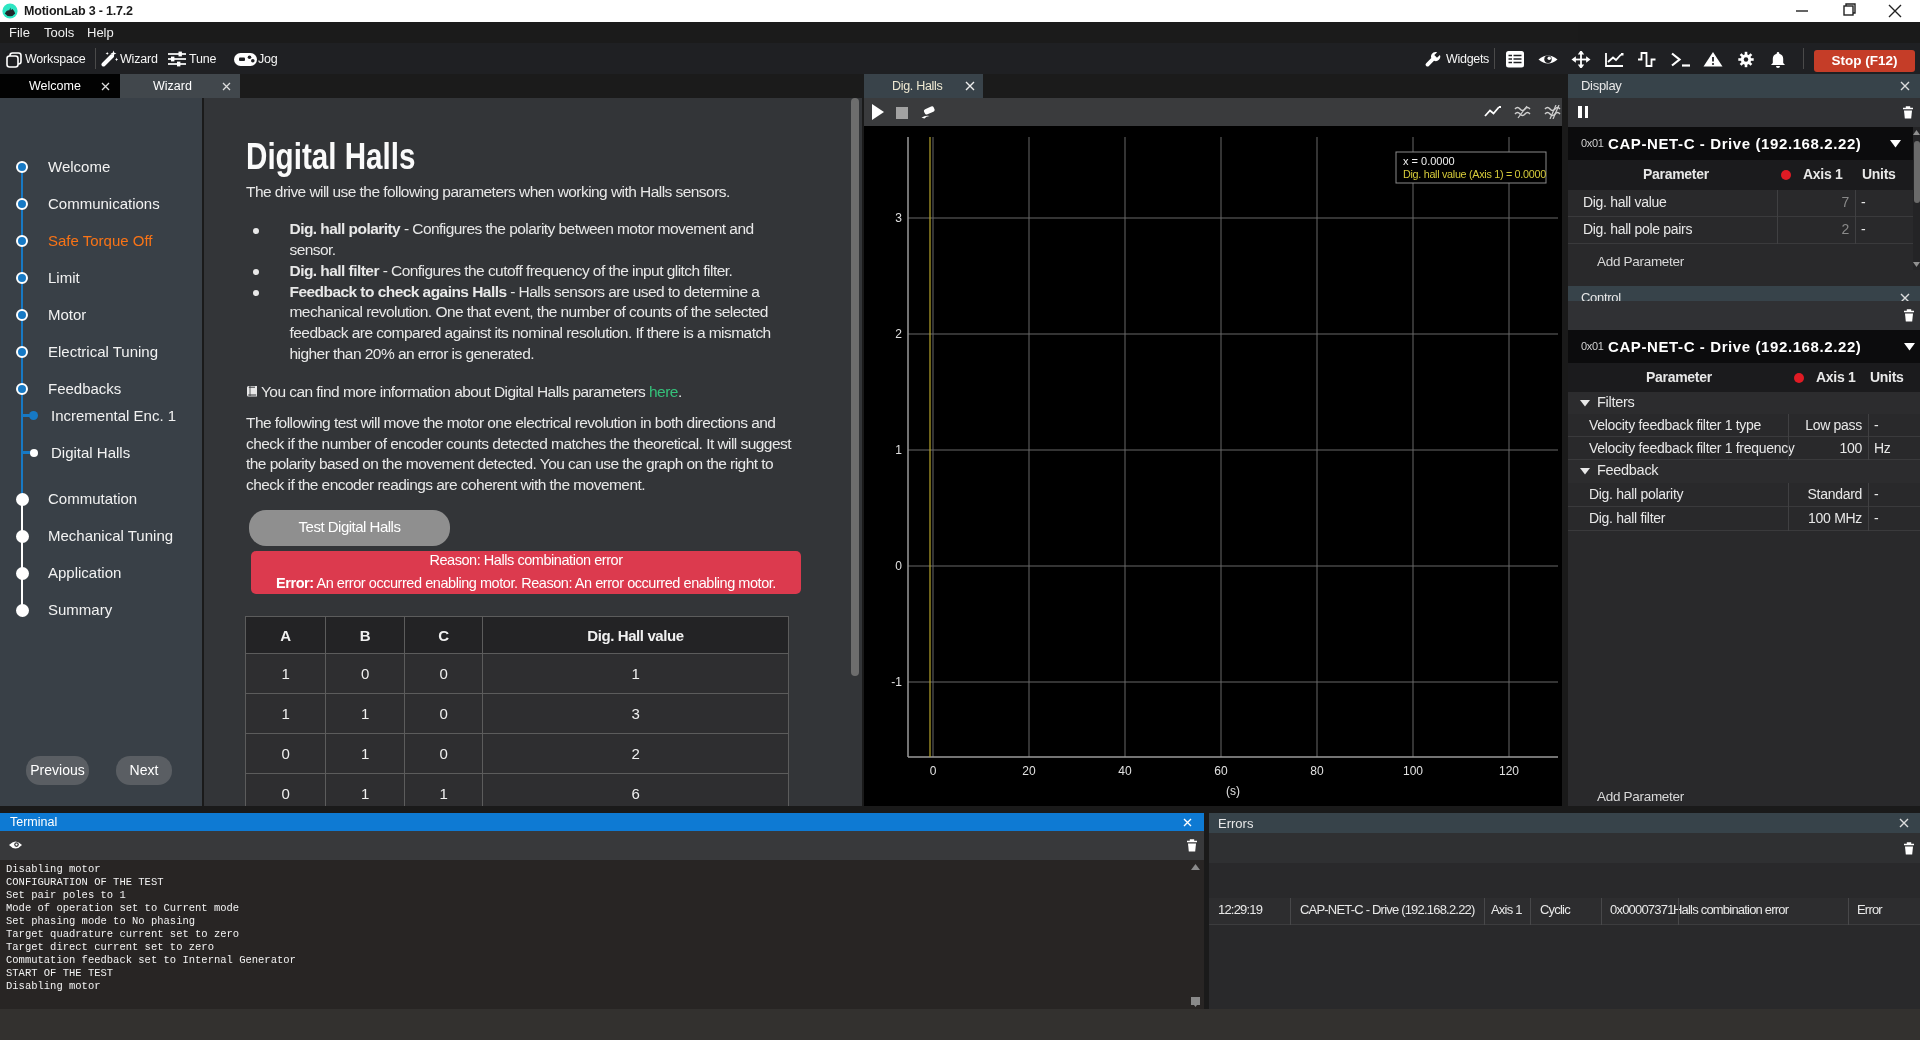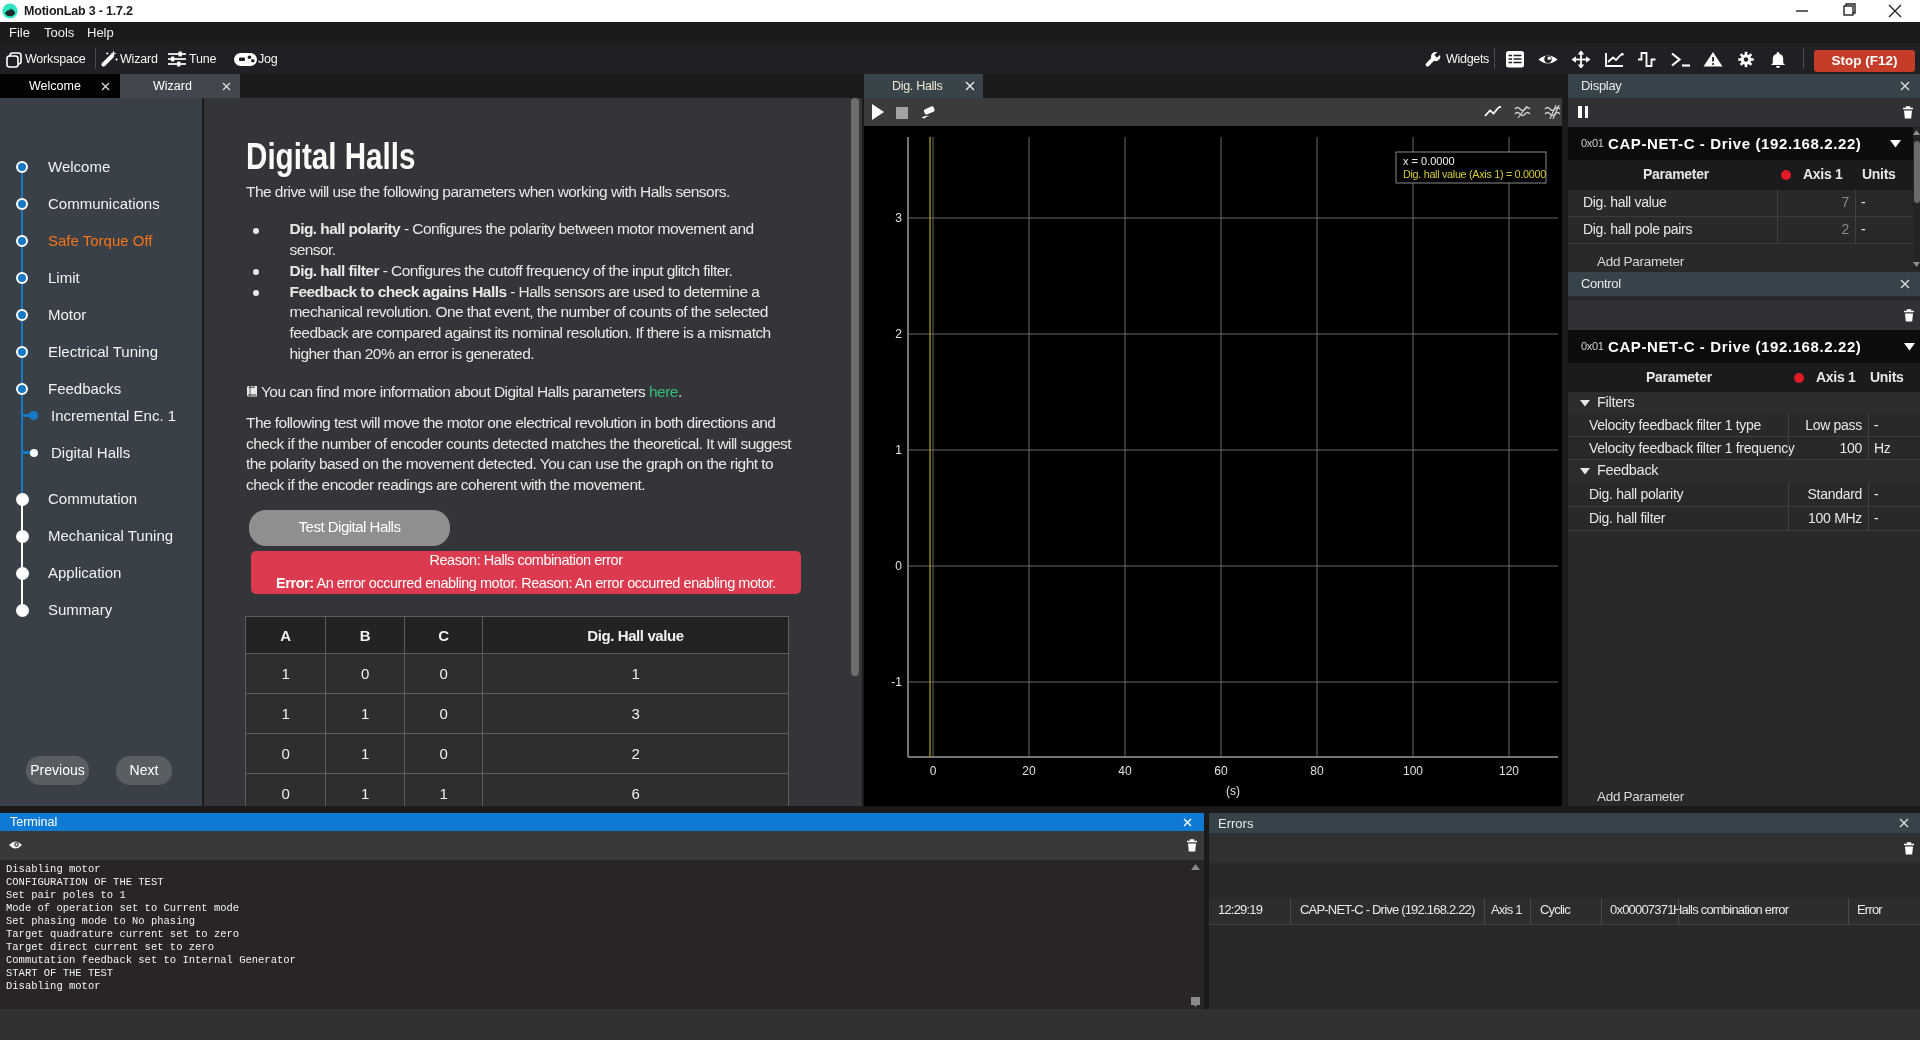--- a/index.html
+++ b/index.html
@@ -377,21 +377,21 @@
   <div class="abs" style="left:345px;top:53px;width:7px;height:143px;background:#242426;">
     <svg class="ic" style="left:0;top:3px" width="7" height="7" viewBox="0 0 7 7">
         <path d="M3.5 0 L7 5 H0 Z" fill="#909090"></path>
       </svg>
     <div class="abs" style="left:0.5px;top:14px;width:6px;height:62px;background:#6a6a6a;border-radius:3px;"></div>
     <svg class="ic" style="left:0;top:133px" width="7" height="7" viewBox="0 0 7 7">
         <path d="M3.5 7 L7 2 H0 Z" fill="#909090"></path>
       </svg>
   </div>
 
-  <div class="abs" style="left:0;top:198px;width:352px;height:24px;background:#37434a;">
+  <div class="abs" style="left:0;top:212px;width:352px;height:24px;background:#37434a;">
     <div class="abs" style="left:13px;top:4px;font-size:13px;color:#e8e8e8;">Control</div>
     <svg class="ic" style="left:332px;top:7px" width="10" height="10" viewBox="0 0 10 10">
         <path d="M1 1 L9 9 M9 1 L1 9" stroke="#ddd" stroke-width="1.4"></path>
       </svg>
   </div>
   <div class="abs" style="left:0;top:227px;width:352px;height:29px;background:#303134;">
     <svg class="ic" style="left:335px;top:8px" width="12" height="13" viewBox="0 0 12 13">
       <path d="M1 2.5 h10 M4.5 2.5 v-1.5 h3 v1.5" stroke="#fff" stroke-width="1.4" fill="none"></path>
       <path d="M2 4.5 h8 l-.8 8 h-6.4 z" fill="#fff"></path>
     </svg>

